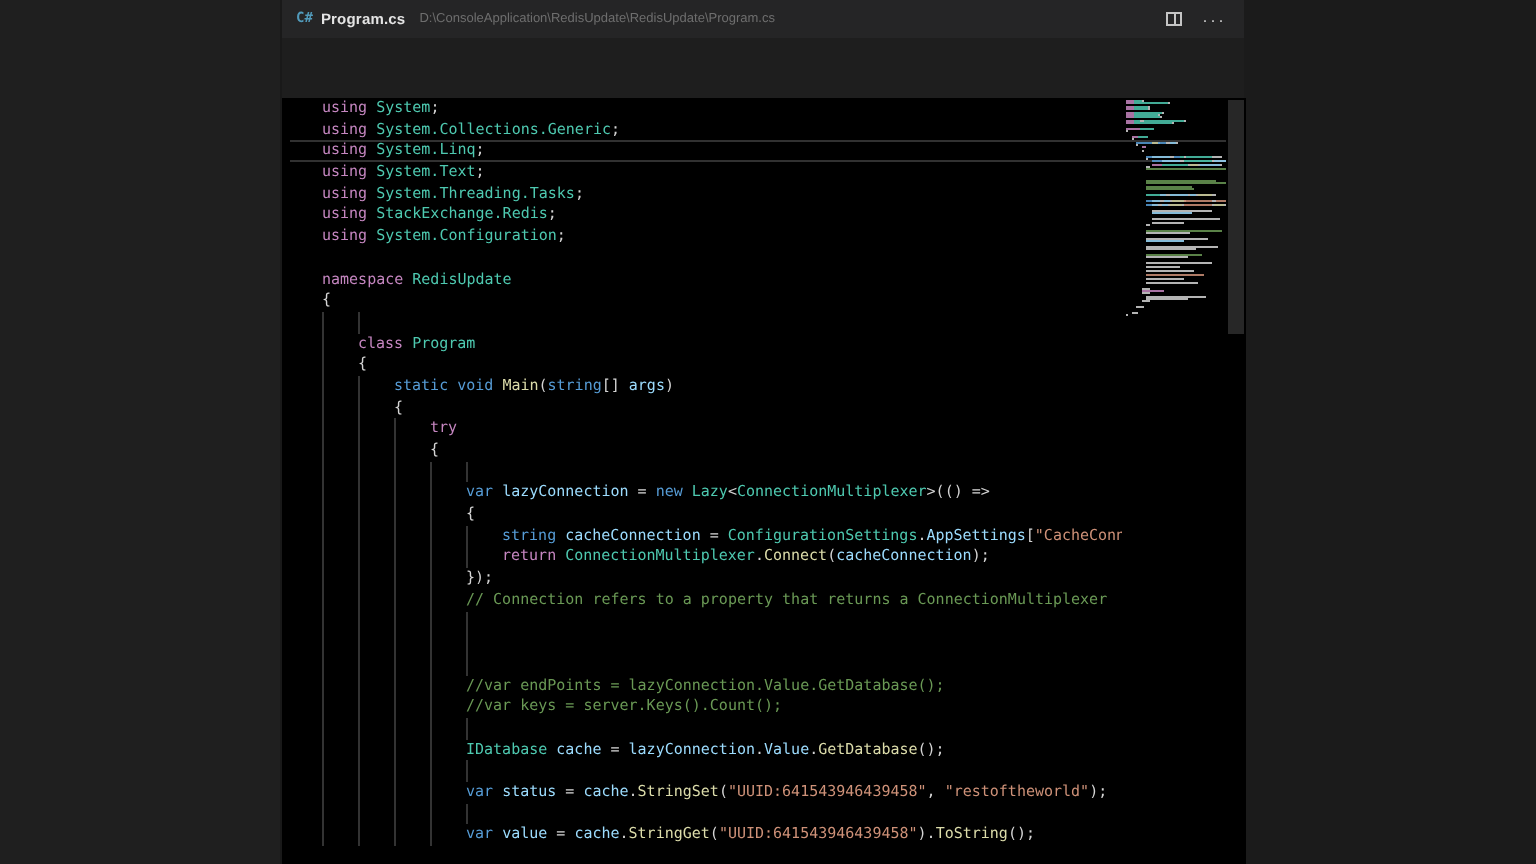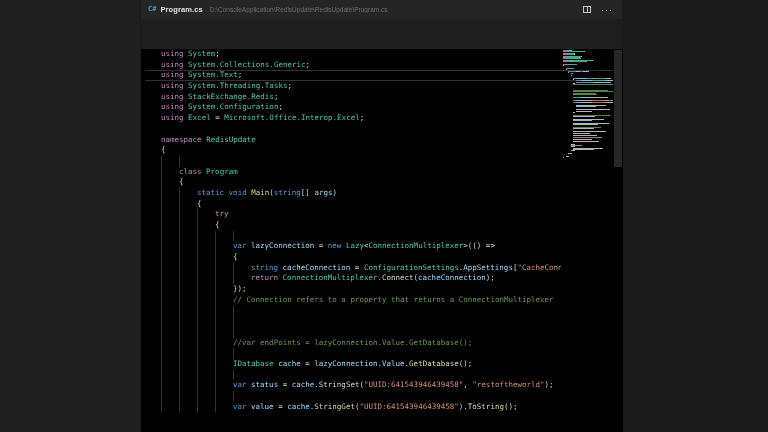--- a/index.html
+++ b/index.html
@@ -70,25 +70,25 @@
       <span class="more-icon">···</span>
     </span>
   </div>
 
   <div class="editor">
     <div class="selection-band"></div>
     <div class="current-line-box"></div>
     <div class="code-area" id="code-area">
         <div class="code-line" style="padding-left: 0px;"><span style="color: rgb(197, 134, 192);">using </span><span style="color: rgb(78, 201, 176);">System</span><span style="color: rgb(212, 212, 212);">;</span></div>
         <div class="code-line" style="padding-left: 0px;"><span style="color: rgb(197, 134, 192);">using </span><span style="color: rgb(78, 201, 176);">System.Collections.Generic</span><span style="color: rgb(212, 212, 212);">;</span></div>
+        <div class="code-line" style="padding-left: 0px;"><span style="color: rgb(197, 134, 192);">using </span><span style="color: rgb(78, 201, 176);">System.Linq</span><span style="color: rgb(212, 212, 212);">;</span></div>
         <div class="code-line" style="padding-left: 0px;"><span style="color: rgb(197, 134, 192);">using </span><span style="color: rgb(78, 201, 176);">System.Text</span><span style="color: rgb(212, 212, 212);">;</span></div>
         <div class="code-line" style="padding-left: 0px;"><span style="color: rgb(197, 134, 192);">using </span><span style="color: rgb(78, 201, 176);">System.Threading.Tasks</span><span style="color: rgb(212, 212, 212);">;</span></div>
         <div class="code-line" style="padding-left: 0px;"><span style="color: rgb(197, 134, 192);">using </span><span style="color: rgb(78, 201, 176);">StackExchange.Redis</span><span style="color: rgb(212, 212, 212);">;</span></div>
         <div class="code-line" style="padding-left: 0px;"><span style="color: rgb(197, 134, 192);">using </span><span style="color: rgb(78, 201, 176);">System.Configuration</span><span style="color: rgb(212, 212, 212);">;</span></div>
-        <div class="code-line" style="padding-left: 0px;"><span style="color: rgb(197, 134, 192);">using </span><span style="color: rgb(78, 201, 176);">Excel</span><span style="color: rgb(212, 212, 212);"> = </span><span style="color: rgb(78, 201, 176);">Microsoft.Office.Interop.Excel</span><span style="color: rgb(212, 212, 212);">;</span></div>
         <div class="code-line" style="padding-left: 0px;"></div>
         <div class="code-line" style="padding-left: 0px;"><span style="color: rgb(197, 134, 192);">namespace </span><span style="color: rgb(78, 201, 176);">RedisUpdate</span></div>
         <div class="code-line" style="padding-left: 0px;"><span style="color: rgb(212, 212, 212);">{</span></div>
         <div class="code-line" style="padding-left: 0px;"><i class="indent-guide" style="left: 0px;"></i><i class="indent-guide" style="left: 18px;"></i></div>
         <div class="code-line" style="padding-left: 18px;"><i class="indent-guide" style="left: 0px;"></i><span style="color: rgb(197, 134, 192);">class </span><span style="color: rgb(78, 201, 176);">Program</span></div>
         <div class="code-line" style="padding-left: 18px;"><i class="indent-guide" style="left: 0px;"></i><span style="color: rgb(212, 212, 212);">{</span></div>
         <div class="code-line" style="padding-left: 36px;"><i class="indent-guide" style="left: 0px;"></i><i class="indent-guide" style="left: 18px;"></i><span style="color: rgb(86, 156, 214);">static void </span><span style="color: rgb(220, 220, 170);">Main</span><span style="color: rgb(212, 212, 212);">(</span><span style="color: rgb(86, 156, 214);">string</span><span style="color: rgb(212, 212, 212);">[] </span><span style="color: rgb(156, 220, 254);">args</span><span style="color: rgb(212, 212, 212);">)</span></div>
         <div class="code-line" style="padding-left: 36px;"><i class="indent-guide" style="left: 0px;"></i><i class="indent-guide" style="left: 18px;"></i><span style="color: rgb(212, 212, 212);">{</span></div>
         <div class="code-line" style="padding-left: 54px;"><i class="indent-guide" style="left: 0px;"></i><i class="indent-guide" style="left: 18px;"></i><i class="indent-guide" style="left: 36px;"></i><span style="color: rgb(197, 134, 192);">try</span></div>
         <div class="code-line" style="padding-left: 54px;"><i class="indent-guide" style="left: 0px;"></i><i class="indent-guide" style="left: 18px;"></i><i class="indent-guide" style="left: 36px;"></i><span style="color: rgb(212, 212, 212);">{</span></div>
@@ -96,20 +96,21 @@
         <div class="code-line" style="padding-left: 72px;"><i class="indent-guide" style="left: 0px;"></i><i class="indent-guide" style="left: 18px;"></i><i class="indent-guide" style="left: 36px;"></i><i class="indent-guide" style="left: 54px;"></i><span style="color: rgb(86, 156, 214);">var </span><span style="color: rgb(156, 220, 254);">lazyConnection</span><span style="color: rgb(212, 212, 212);"> = </span><span style="color: rgb(86, 156, 214);">new </span><span style="color: rgb(78, 201, 176);">Lazy</span><span style="color: rgb(212, 212, 212);">&lt;</span><span style="color: rgb(78, 201, 176);">ConnectionMultiplexer</span><span style="color: rgb(212, 212, 212);">&gt;(() =&gt;</span></div>
         <div class="code-line" style="padding-left: 72px;"><i class="indent-guide" style="left: 0px;"></i><i class="indent-guide" style="left: 18px;"></i><i class="indent-guide" style="left: 36px;"></i><i class="indent-guide" style="left: 54px;"></i><span style="color: rgb(212, 212, 212);">{</span></div>
         <div class="code-line" style="padding-left: 90px;"><i class="indent-guide" style="left: 0px;"></i><i class="indent-guide" style="left: 18px;"></i><i class="indent-guide" style="left: 36px;"></i><i class="indent-guide" style="left: 54px;"></i><i class="indent-guide" style="left: 72px;"></i><span style="color: rgb(86, 156, 214);">string </span><span style="color: rgb(156, 220, 254);">cacheConnection</span><span style="color: rgb(212, 212, 212);"> = </span><span style="color: rgb(78, 201, 176);">ConfigurationSettings</span><span style="color: rgb(212, 212, 212);">.</span><span style="color: rgb(156, 220, 254);">AppSettings</span><span style="color: rgb(212, 212, 212);">[</span><span style="color: rgb(206, 145, 120);">"CacheConnection"</span></div>
         <div class="code-line" style="padding-left: 90px;"><i class="indent-guide" style="left: 0px;"></i><i class="indent-guide" style="left: 18px;"></i><i class="indent-guide" style="left: 36px;"></i><i class="indent-guide" style="left: 54px;"></i><i class="indent-guide" style="left: 72px;"></i><span style="color: rgb(197, 134, 192);">return </span><span style="color: rgb(78, 201, 176);">ConnectionMultiplexer</span><span style="color: rgb(212, 212, 212);">.</span><span style="color: rgb(220, 220, 170);">Connect</span><span style="color: rgb(212, 212, 212);">(</span><span style="color: rgb(156, 220, 254);">cacheConnection</span><span style="color: rgb(212, 212, 212);">);</span></div>
         <div class="code-line" style="padding-left: 72px;"><i class="indent-guide" style="left: 0px;"></i><i class="indent-guide" style="left: 18px;"></i><i class="indent-guide" style="left: 36px;"></i><i class="indent-guide" style="left: 54px;"></i><span style="color: rgb(212, 212, 212);">});</span></div>
         <div class="code-line" style="padding-left: 72px;"><i class="indent-guide" style="left: 0px;"></i><i class="indent-guide" style="left: 18px;"></i><i class="indent-guide" style="left: 36px;"></i><i class="indent-guide" style="left: 54px;"></i><span style="color: rgb(106, 153, 85);">// Connection refers to a property that returns a ConnectionMultiplexer</span></div>
         <div class="code-line" style="padding-left: 72px;"><i class="indent-guide" style="left: 0px;"></i><i class="indent-guide" style="left: 18px;"></i><i class="indent-guide" style="left: 36px;"></i><i class="indent-guide" style="left: 54px;"></i><i class="indent-guide" style="left: 72px;"></i></div>
         <div class="code-line" style="padding-left: 72px;"><i class="indent-guide" style="left: 0px;"></i><i class="indent-guide" style="left: 18px;"></i><i class="indent-guide" style="left: 36px;"></i><i class="indent-guide" style="left: 54px;"></i><i class="indent-guide" style="left: 72px;"></i></div>
         <div class="code-line" style="padding-left: 72px;"><i class="indent-guide" style="left: 0px;"></i><i class="indent-guide" style="left: 18px;"></i><i class="indent-guide" style="left: 36px;"></i><i class="indent-guide" style="left: 54px;"></i><i class="indent-guide" style="left: 72px;"></i></div>
         <div class="code-line" style="padding-left: 72px;"><i class="indent-guide" style="left: 0px;"></i><i class="indent-guide" style="left: 18px;"></i><i class="indent-guide" style="left: 36px;"></i><i class="indent-guide" style="left: 54px;"></i><span style="color: rgb(106, 153, 85);">//var endPoints = lazyConnection.Value.GetDatabase();</span></div>
+        <div class="code-line" style="padding-left: 72px;"><i class="indent-guide" style="left: 0px;"></i><i class="indent-guide" style="left: 18px;"></i><i class="indent-guide" style="left: 36px;"></i><i class="indent-guide" style="left: 54px;"></i><span style="color: rgb(106, 153, 85);">//var keys = server.Keys().Count();</span></div>
         <div class="code-line" style="padding-left: 72px;"><i class="indent-guide" style="left: 0px;"></i><i class="indent-guide" style="left: 18px;"></i><i class="indent-guide" style="left: 36px;"></i><i class="indent-guide" style="left: 54px;"></i><i class="indent-guide" style="left: 72px;"></i></div>
         <div class="code-line" style="padding-left: 72px;"><i class="indent-guide" style="left: 0px;"></i><i class="indent-guide" style="left: 18px;"></i><i class="indent-guide" style="left: 36px;"></i><i class="indent-guide" style="left: 54px;"></i><span style="color: rgb(78, 201, 176);">IDatabase </span><span style="color: rgb(156, 220, 254);">cache</span><span style="color: rgb(212, 212, 212);"> = </span><span style="color: rgb(156, 220, 254);">lazyConnection</span><span style="color: rgb(212, 212, 212);">.</span><span style="color: rgb(156, 220, 254);">Value</span><span style="color: rgb(212, 212, 212);">.</span><span style="color: rgb(220, 220, 170);">GetDatabase</span><span style="color: rgb(212, 212, 212);">();</span></div>
         <div class="code-line" style="padding-left: 72px;"><i class="indent-guide" style="left: 0px;"></i><i class="indent-guide" style="left: 18px;"></i><i class="indent-guide" style="left: 36px;"></i><i class="indent-guide" style="left: 54px;"></i><i class="indent-guide" style="left: 72px;"></i></div>
         <div class="code-line" style="padding-left: 72px;"><i class="indent-guide" style="left: 0px;"></i><i class="indent-guide" style="left: 18px;"></i><i class="indent-guide" style="left: 36px;"></i><i class="indent-guide" style="left: 54px;"></i><span style="color: rgb(86, 156, 214);">var </span><span style="color: rgb(156, 220, 254);">status</span><span style="color: rgb(212, 212, 212);"> = </span><span style="color: rgb(156, 220, 254);">cache</span><span style="color: rgb(212, 212, 212);">.</span><span style="color: rgb(220, 220, 170);">StringSet</span><span style="color: rgb(212, 212, 212);">(</span><span style="color: rgb(206, 145, 120);">"UUID:641543946439458"</span><span style="color: rgb(212, 212, 212);">, </span><span style="color: rgb(206, 145, 120);">"restoftheworld"</span><span style="color: rgb(212, 212, 212);">);</span></div>
         <div class="code-line" style="padding-left: 72px;"><i class="indent-guide" style="left: 0px;"></i><i class="indent-guide" style="left: 18px;"></i><i class="indent-guide" style="left: 36px;"></i><i class="indent-guide" style="left: 54px;"></i><i class="indent-guide" style="left: 72px;"></i></div>
         <div class="code-line" style="padding-left: 72px;"><i class="indent-guide" style="left: 0px;"></i><i class="indent-guide" style="left: 18px;"></i><i class="indent-guide" style="left: 36px;"></i><i class="indent-guide" style="left: 54px;"></i><span style="color: rgb(86, 156, 214);">var </span><span style="color: rgb(156, 220, 254);">value</span><span style="color: rgb(212, 212, 212);"> = </span><span style="color: rgb(156, 220, 254);">cache</span><span style="color: rgb(212, 212, 212);">.</span><span style="color: rgb(220, 220, 170);">StringGet</span><span style="color: rgb(212, 212, 212);">(</span><span style="color: rgb(206, 145, 120);">"UUID:641543946439458"</span><span style="color: rgb(212, 212, 212);">).</span><span style="color: rgb(220, 220, 170);">ToString</span><span style="color: rgb(212, 212, 212);">();</span></div>
       </div>
     <div class="minimap" id="minimap">
         <div class="mm-row"><span class="mm-bar" style="background: rgb(197, 134, 192); width: 3.9px; margin-left: 0px;"></span><span class="mm-bar" style="background: rgb(78, 201, 176); width: 3.9px;"></span><span class="mm-bar" style="background: rgb(212, 212, 212); width: 0.65px;"></span></div>
         <div class="mm-row"><span class="mm-bar" style="background: rgb(197, 134, 192); width: 3.9px; margin-left: 0px;"></span><span class="mm-bar" style="background: rgb(78, 201, 176); width: 16.9px;"></span><span class="mm-bar" style="background: rgb(212, 212, 212); width: 0.65px;"></span></div>

